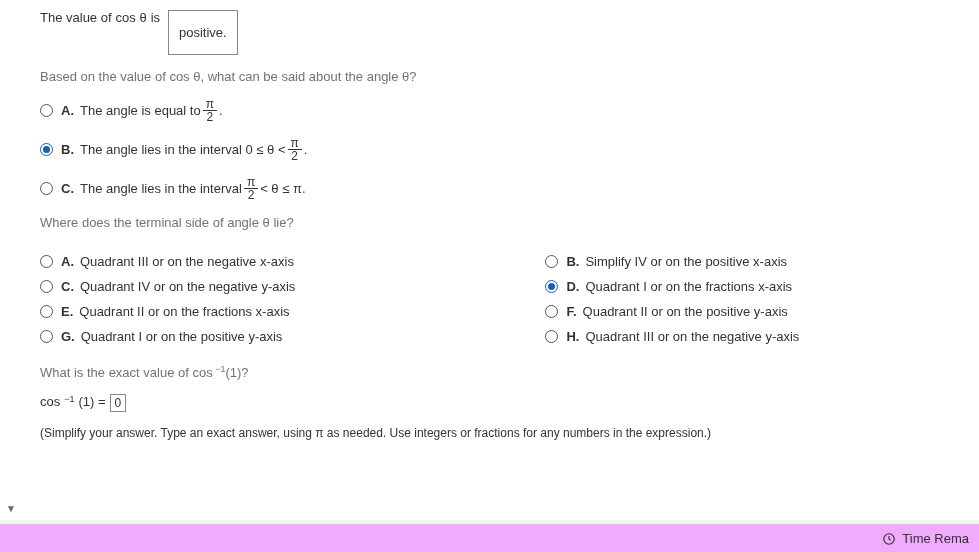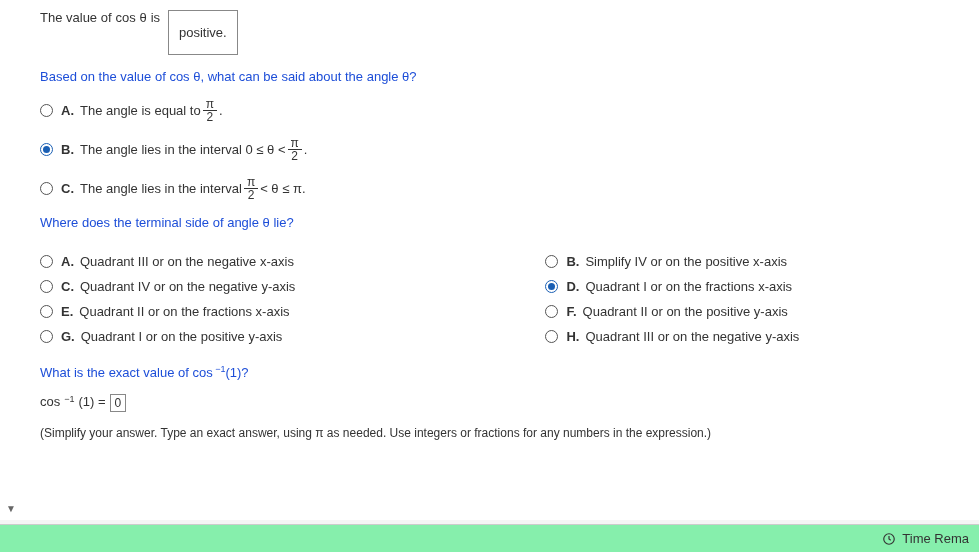--- a/index.html
+++ b/index.html
@@ -1,37 +1,37 @@
 <!DOCTYPE html>
 <html><head>
 <meta charset="utf-8">
 <style>
 * { margin: 0; padding: 0; box-sizing: border-box; }
 body { font-family: Arial, Helvetica, sans-serif; font-size: 13px; color: #333; background: #f5f5f5; width: 979px; height: 552px; overflow: hidden; position: relative; }
 .content { background: #fff; padding: 10px 20px 20px 40px; min-height: 520px; }
 .line { margin-bottom: 14px; display: flex; align-items: flex-start; flex-wrap: wrap; gap: 4px; }
 .dropdown-box { border: 1px solid #888; padding: 14px 10px; margin-left: 4px; background: #fff; display: inline-block; }
 .bold { font-weight: normal; }
-.question-text { margin: 10px 0 14px 0; color: #1d4ed8; }
+.question-text { margin: 10px 0 14px 0; color: #737373; }
 .option-row { display: flex; align-items: center; margin: 14px 0; }
 .radio { width: 13px; height: 13px; border: 1.5px solid #555; border-radius: 50%; margin-right: 8px; display: inline-flex; align-items: center; justify-content: center; flex-shrink: 0; }
 .radio.selected::after { content: ""; width: 7px; height: 7px; background: #1a5fb4; border-radius: 50%; display: block; }
 .radio.selected { border-color: #1a5fb4; }
 .opt-letter { font-weight: bold; margin-right: 6px; }
 .frac { display: inline-flex; flex-direction: column; align-items: center; font-size: 12px; line-height: 1; vertical-align: middle; margin: 0 2px; }
 .frac .num { border-bottom: 1px solid #333; padding: 0 3px; }
 .frac .den { padding: 0 3px; }
 .two-col { display: flex; flex-wrap: wrap; }
 .col-left { width: 55%; }
 .col-right { width: 45%; }
 .two-col .option-row { margin: 10px 0; }
 .answer-box { border: 1px solid #888; padding: 1px 4px; font-size: 12px; display: inline-block; min-width: 14px; text-align: center; }
 .hint { font-size: 12px; color: #333; margin-top: 4px; }
 sup { font-size: 9px; vertical-align: super; }
-.footer { position: absolute; bottom: 0; right: 0; background: #86efac; border-top: 1px solid #ccc; padding: 6px 10px; display: flex; align-items: center; gap: 6px; font-size: 13px; color: #333; width: 100%; justify-content: flex-end; }
+.footer { position: absolute; bottom: 0; right: 0; background: #f0abfc; border-top: 1px solid #ccc; padding: 6px 10px; display: flex; align-items: center; gap: 6px; font-size: 13px; color: #333; width: 100%; justify-content: flex-end; }
 .clock-icon svg { width: 14px; height: 14px; display: block; }
 .arrow-toggle { position: absolute; left: 6px; bottom: 38px; font-size: 10px; color: #666; }
 </style>
 </head>
 <body>
 
 <div class="content">
 
   <div class="line">
     <span>The value of </span>

